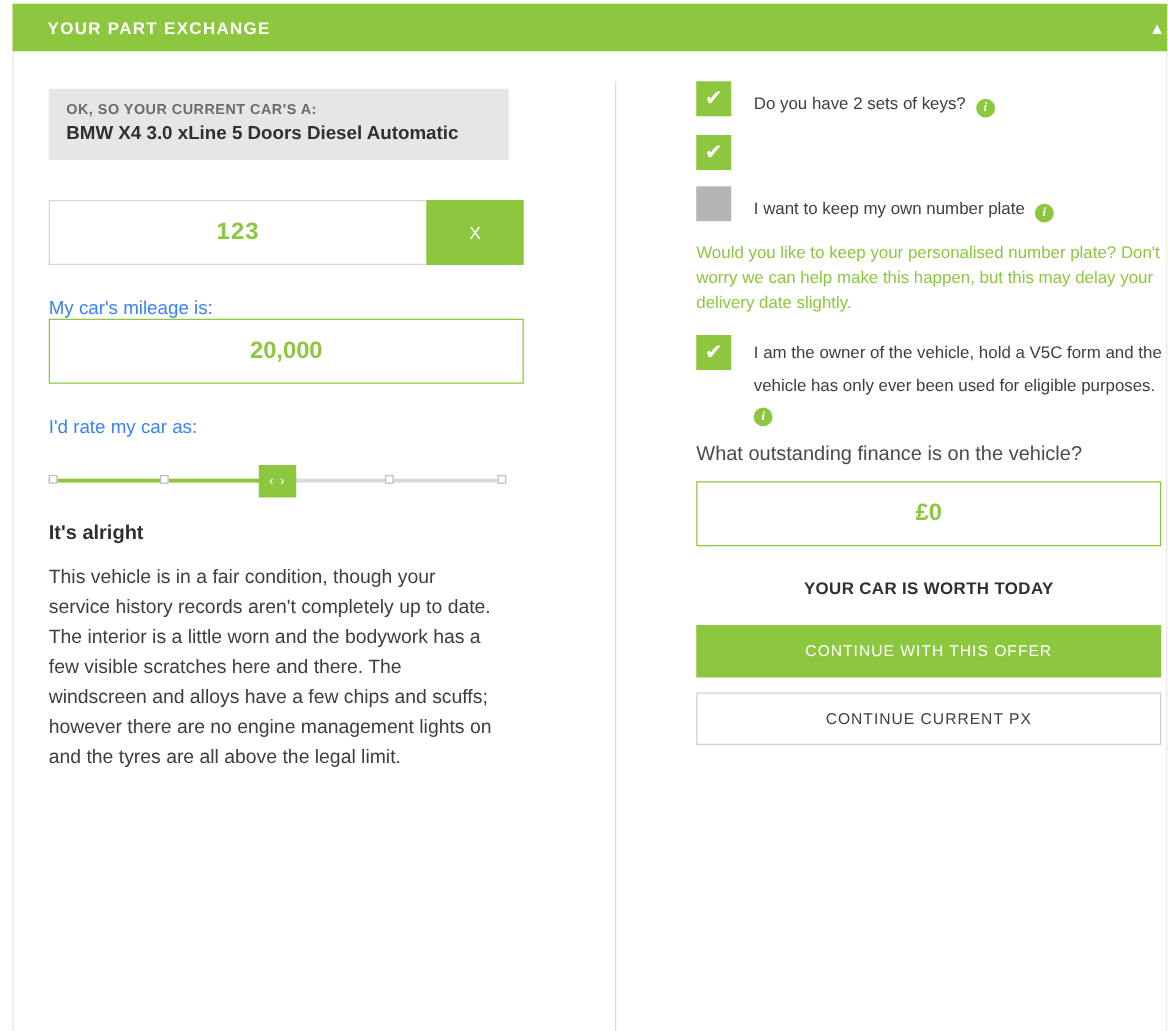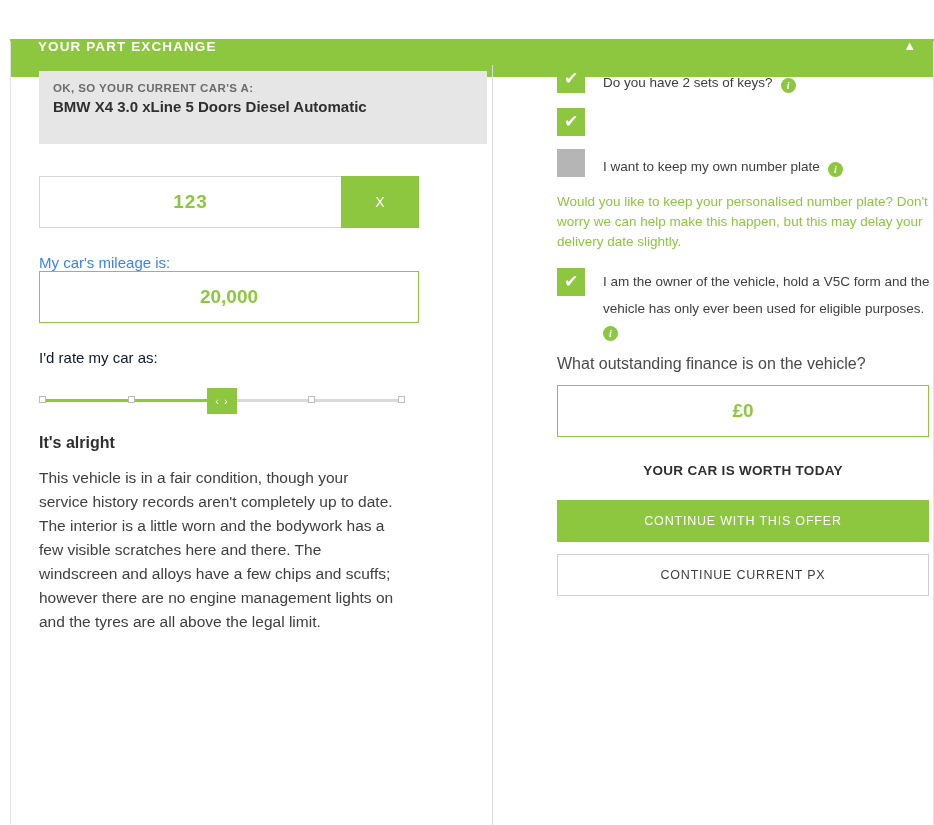--- a/index.html
+++ b/index.html
@@ -23,24 +23,24 @@
 
   
   .header {
     position: absolute;
     left: 10px;
     top: 3px;
     width: 924px;
     height: 38px;
     background: #8dc63f;
     display: flex;
+    align-items: center;
     justify-content: space-between;
-    padding: 0 18px 0 28px;
-    box-sizing: border-box;
-    margin-top: 36px;
+    padding: 0 2px 0 28px;
+    box-sizing: border-box;
   }
   .header-title {
     color: #ffffff;
     font-size: 13.5px;
     font-weight: bold;
     letter-spacing: 1.1px;
   }
   .header-toggle {
     color: #ffffff;
     font-size: 13px;
@@ -71,23 +71,23 @@
   }
 
   
   .left {
     position: absolute;
     left: 28px;
     top: 30px;
     width: 400px;
   }
   .car-summary {
-    width: 448px;
+    width: 368px;
     background: #e6e6e6;
-    padding: 11px 14px 29px 14px;
+    padding: 11px 14px 13px 14px;
     box-sizing: border-box;
   }
   .car-summary .caption {
     font-size: 11.5px;
     color: #6b6b6b;
     letter-spacing: 0.4px;
     font-weight: bold;
     margin-bottom: 4px;
   }
   .car-summary .car-name {
@@ -143,21 +143,21 @@
     justify-content: center;
     font-size: 19px;
     font-weight: bold;
     color: #8dc63f;
     background: #ffffff;
   }
 
   .rate-label {
     margin-top: 26px;
     font-size: 15px;
-    color: #0f172a;
+    color: #3b82f6;
   }
 
   
   .slider-wrap {
     position: relative;
     margin-top: 22px;
     width: 366px;
     height: 26px;
   }
   .slider-track {

